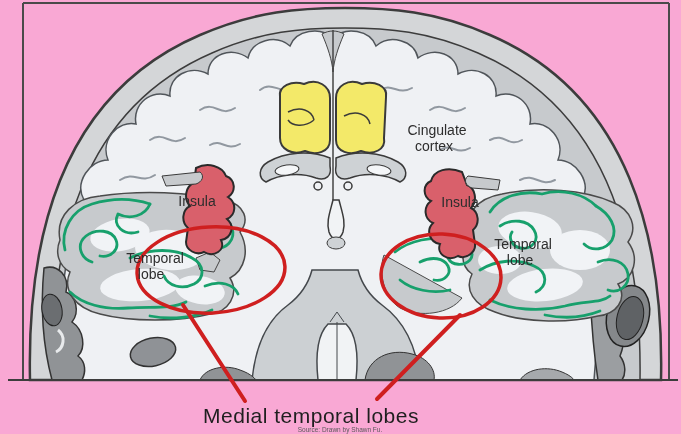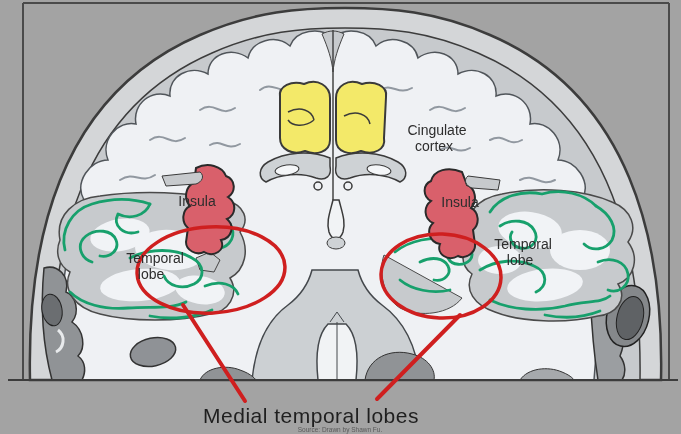--- a/index.html
+++ b/index.html
@@ -1,16 +1,16 @@
 <!DOCTYPE html>
 <html><head>
 <meta charset="utf-8">
 <style>
   html,body{margin:0;padding:0;background:#ffffff;}
-  .stage{position:relative;width:681px;height:434px;background:#a3a3a3;overflow:hidden;
+  .stage{position:relative;width:681px;height:434px;background:#f9a8d4;overflow:hidden;
          font-family:"Liberation Sans", sans-serif;}
   svg{position:absolute;left:0;top:0;display:block;}
   text{font-family:"Liberation Sans", sans-serif;}
   .region-label{font-size:14px;fill:#2d2d2d;}
   .caption{font-size:21px;fill:#1f1f1f;letter-spacing:.5px;}
   .source{font-size:6.5px;fill:#5a5a5a;}
 </style>
 </head>
 <body>
 

